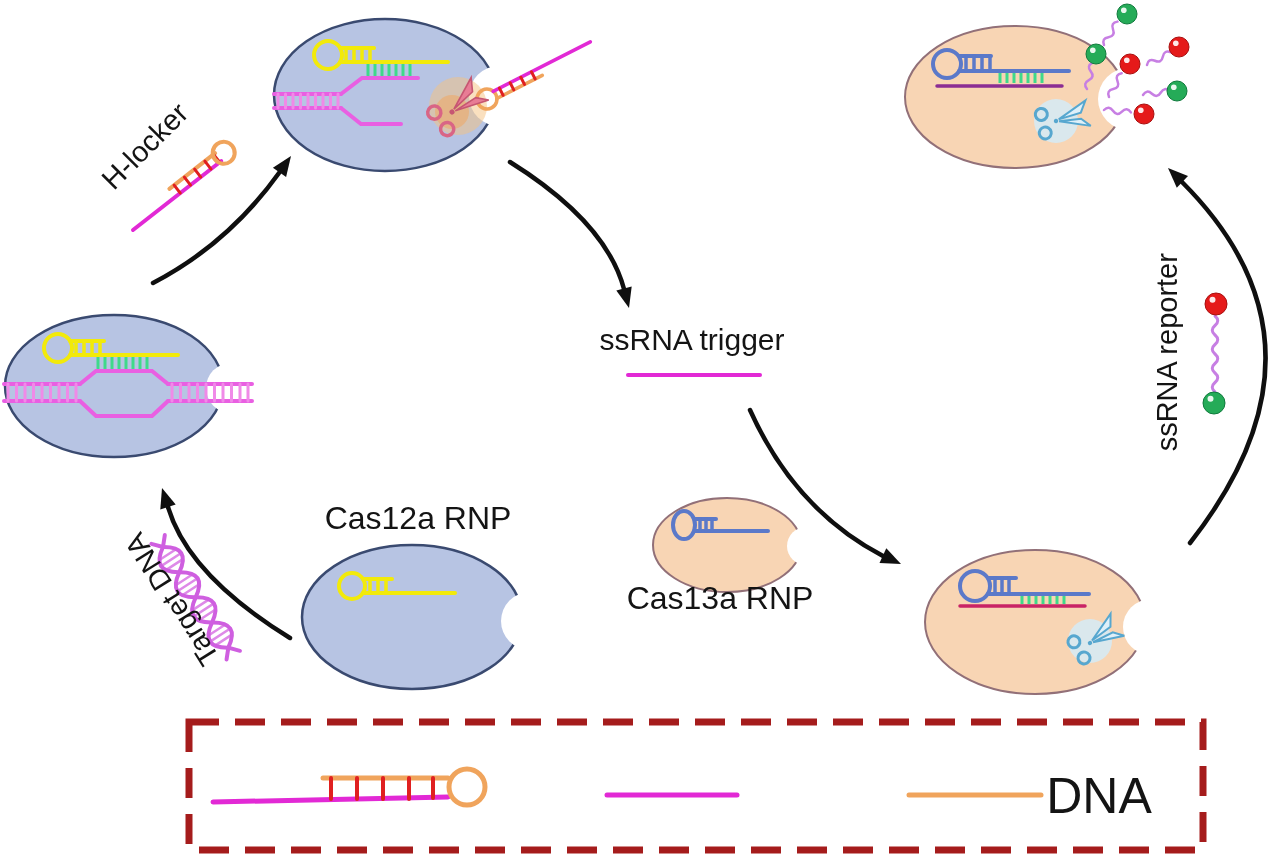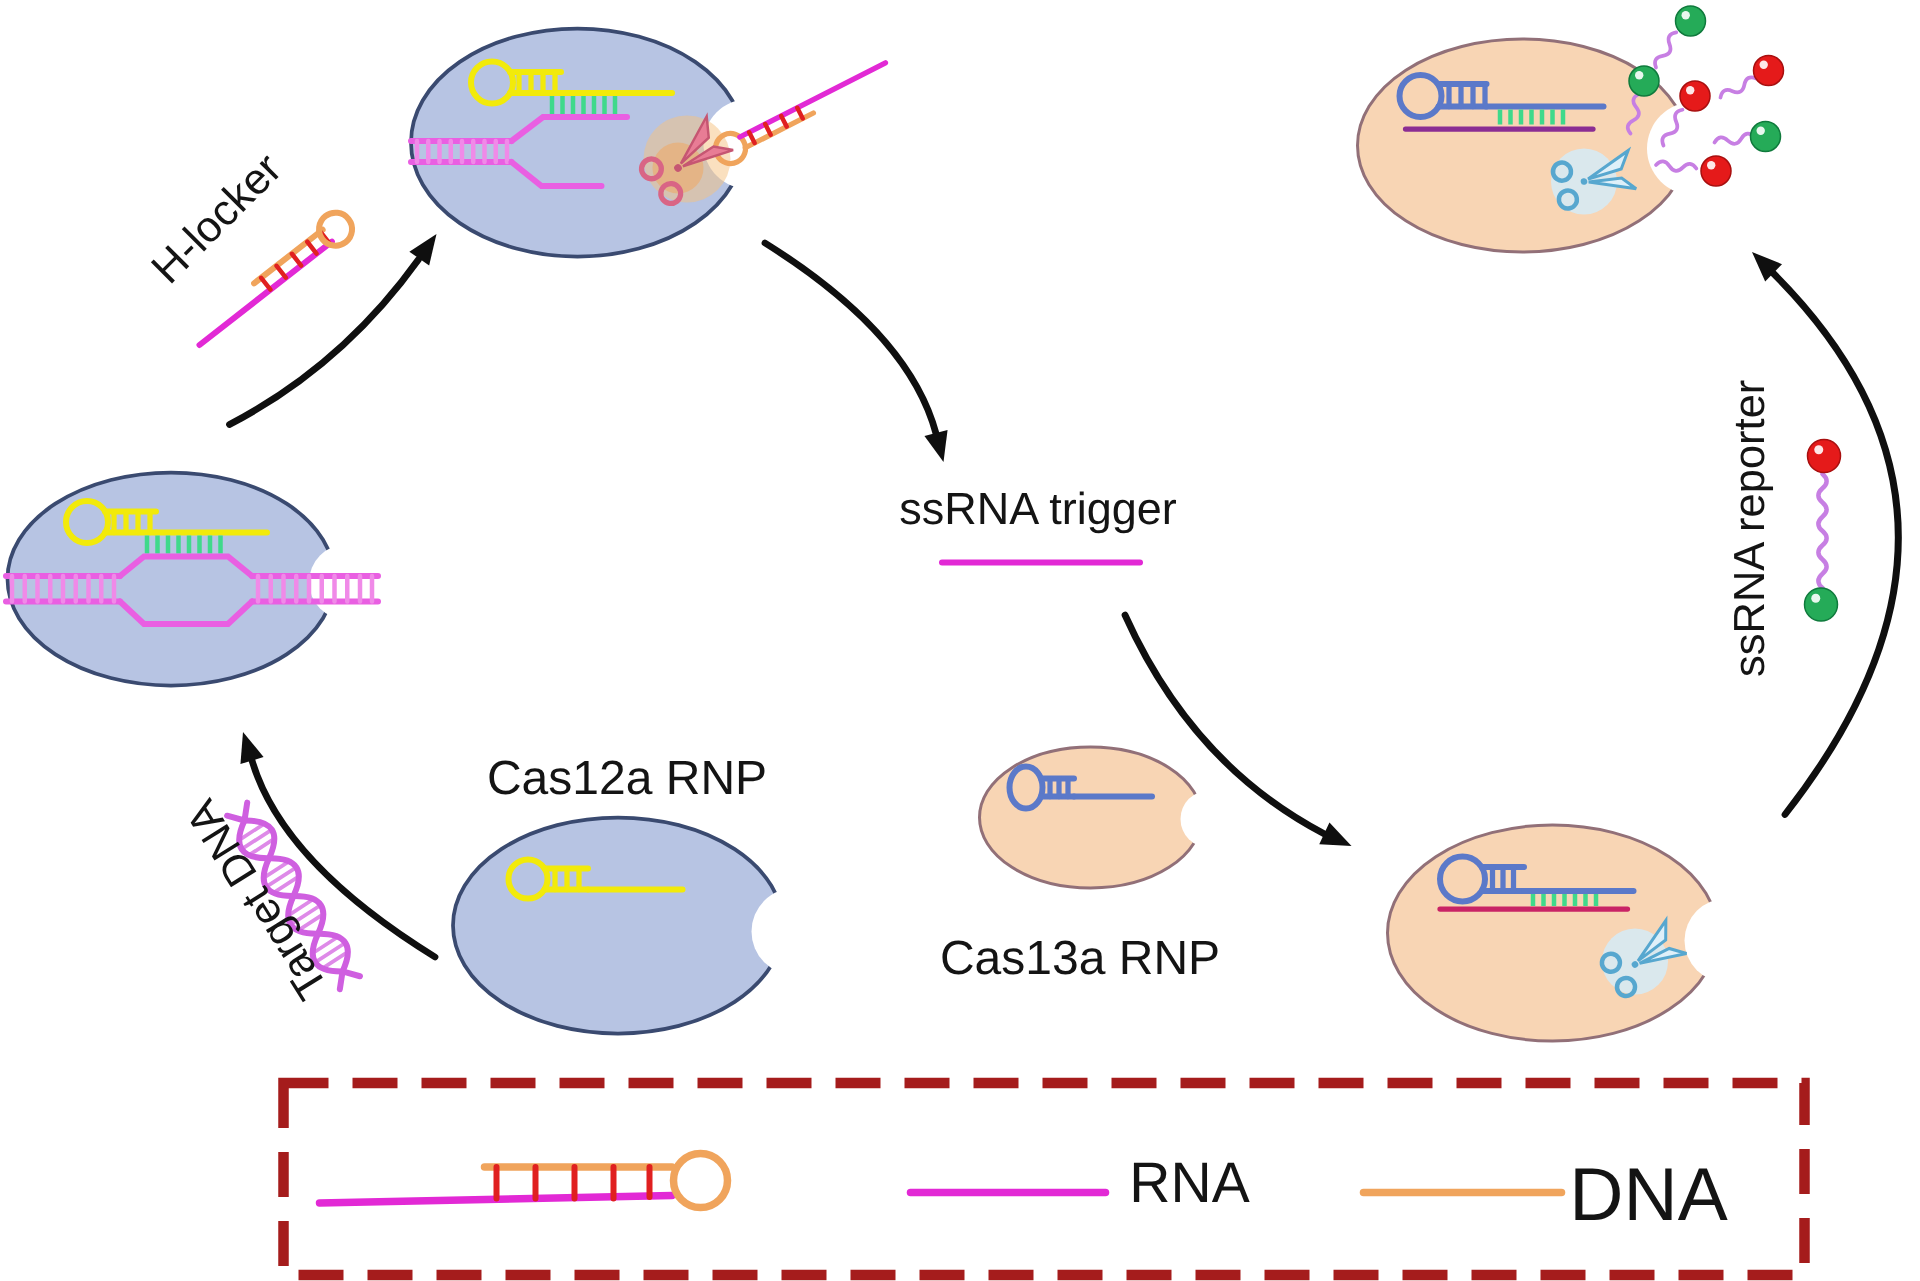--- a/index.html
+++ b/index.html
@@ -243,17 +243,16 @@
     </g>
     <path d="M607 795H737" stroke-width="5" stroke-linecap="round" fill="none" stroke="#e229d5"></path>
     <path d="M909 795H1041" stroke-width="5" stroke-linecap="round" fill="none" stroke="#f0a45c"></path>
   </g>
 </svg>
 
 <div class="lbl" style="left:45px;top:131px;width:200px;font-size:29px;transform:rotate(-45deg);">H-locker</div>
 <div class="lbl" style="left:72px;top:584px;width:200px;font-size:29px;transform:rotate(-122deg);">Target DNA</div>
 <div class="lbl" style="left:308px;top:502px;width:220px;font-size:32px;">Cas12a RNP</div>
 <div class="lbl" style="left:572px;top:324px;width:240px;font-size:30px;">ssRNA trigger</div>
-<div class="lbl" style="left:600px;top:622px;width:240px;font-size:32px;">Cas13a RNP</div>
+<div class="lbl" style="left:600px;top:582px;width:240px;font-size:32px;">Cas13a RNP</div>
 <div class="lbl" style="left:1047px;top:337px;width:240px;font-size:29px;transform:rotate(-90deg);">ssRNA reporter</div>
-<div class="lbl" style="left:733px;top:770px;width:120px;font-size:38px;">RNA</div>
 <div class="lbl" style="left:1039px;top:770px;width:120px;font-size:50px;">DNA</div>
 </div>
 
 </body></html>

